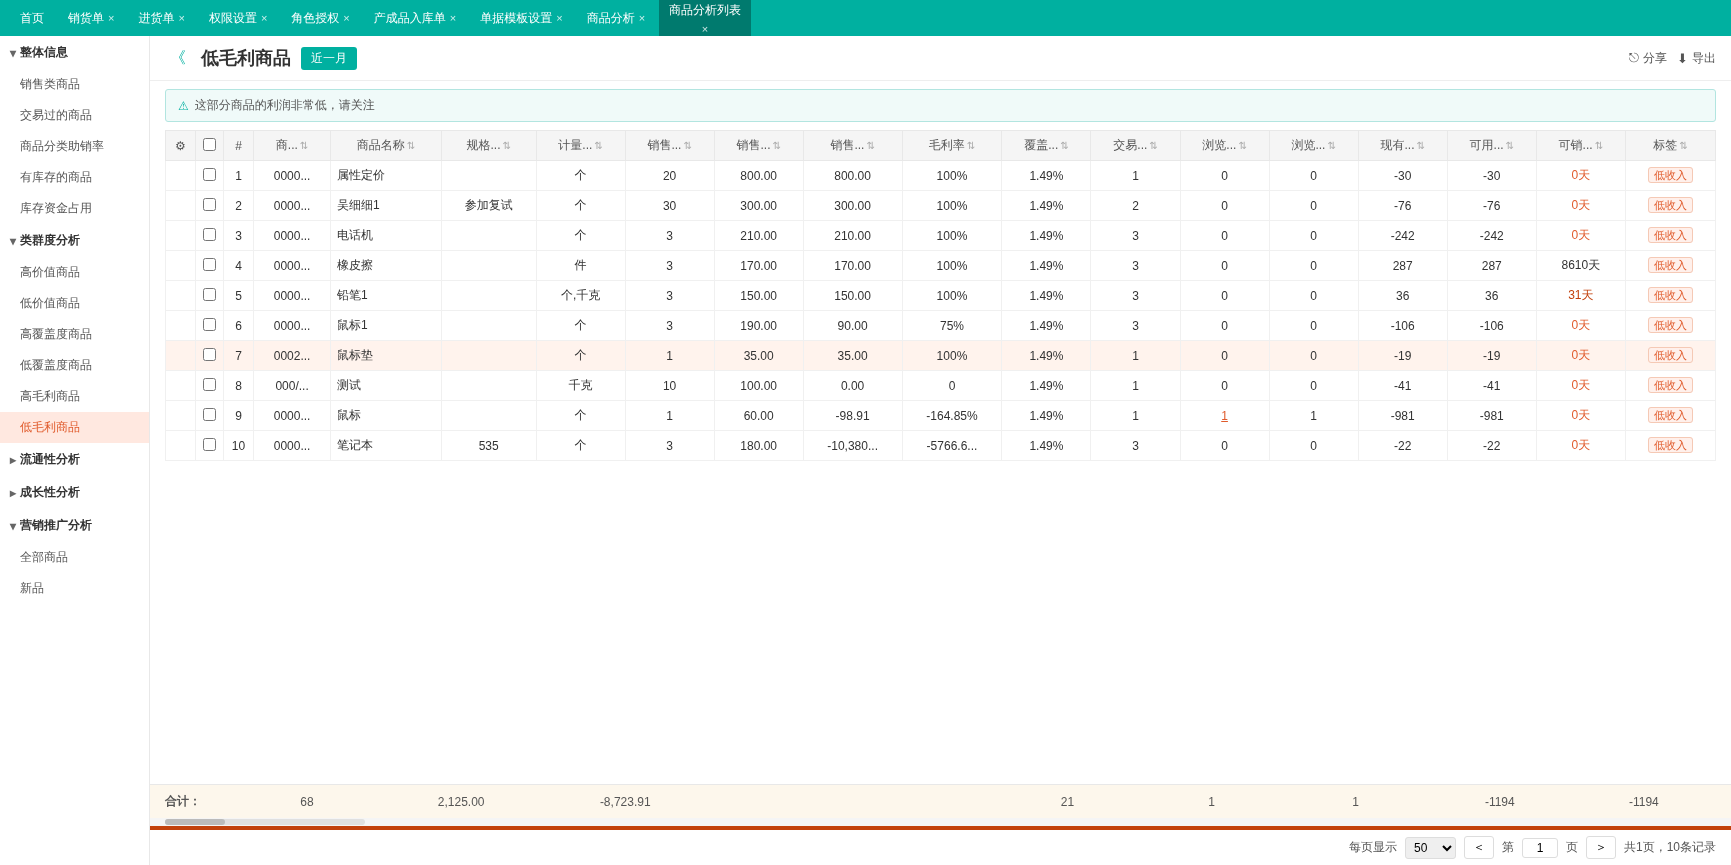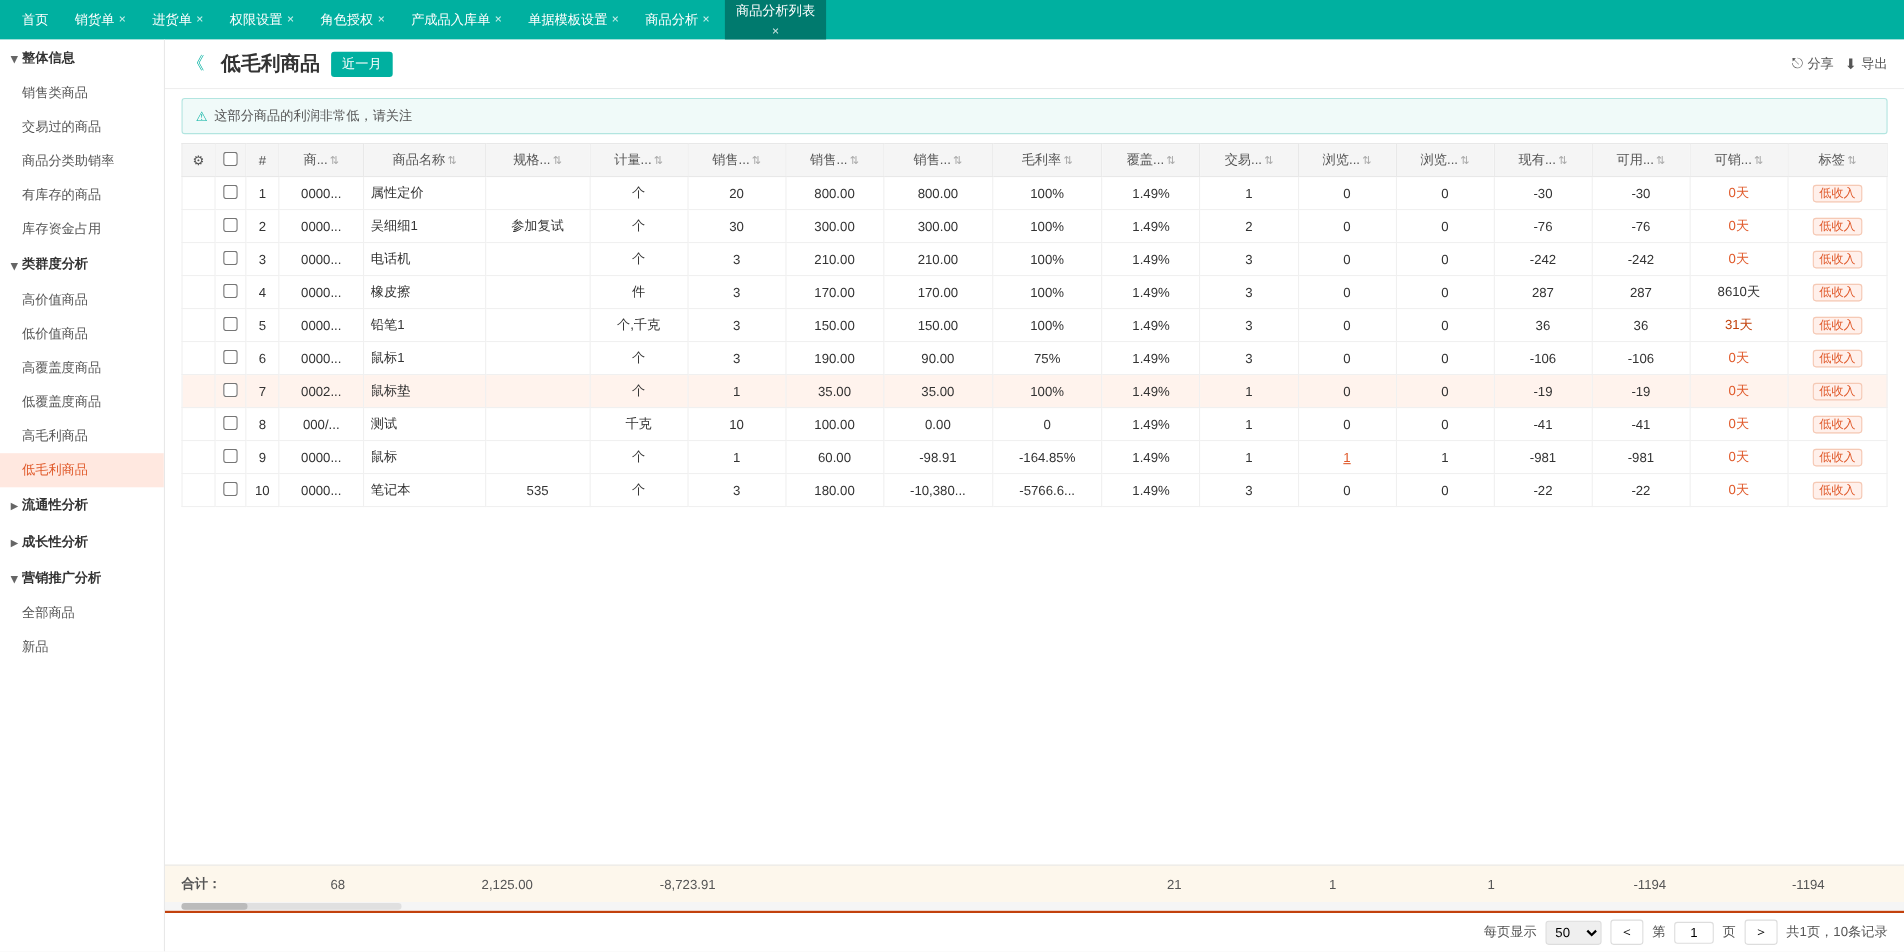--- a/index.html
+++ b/index.html
@@ -202,21 +202,21 @@
       margin-right: 10px;
       min-width: 60px;
     }
 
     
     .pagination-bar {
       display: flex;
       align-items: center;
       justify-content: flex-end;
       padding: 6px 15px;
-      border-top: 2px solid #c2410c;
+      border-top: 4px solid #c2410c;
       gap: 8px;
       background: #fff;
       font-size: 12px;
       color: #555;
     }
     .page-size-select {
       border: 1px solid #ddd;
       border-radius: 3px;
       padding: 2px 4px;
       font-size: 12px;

